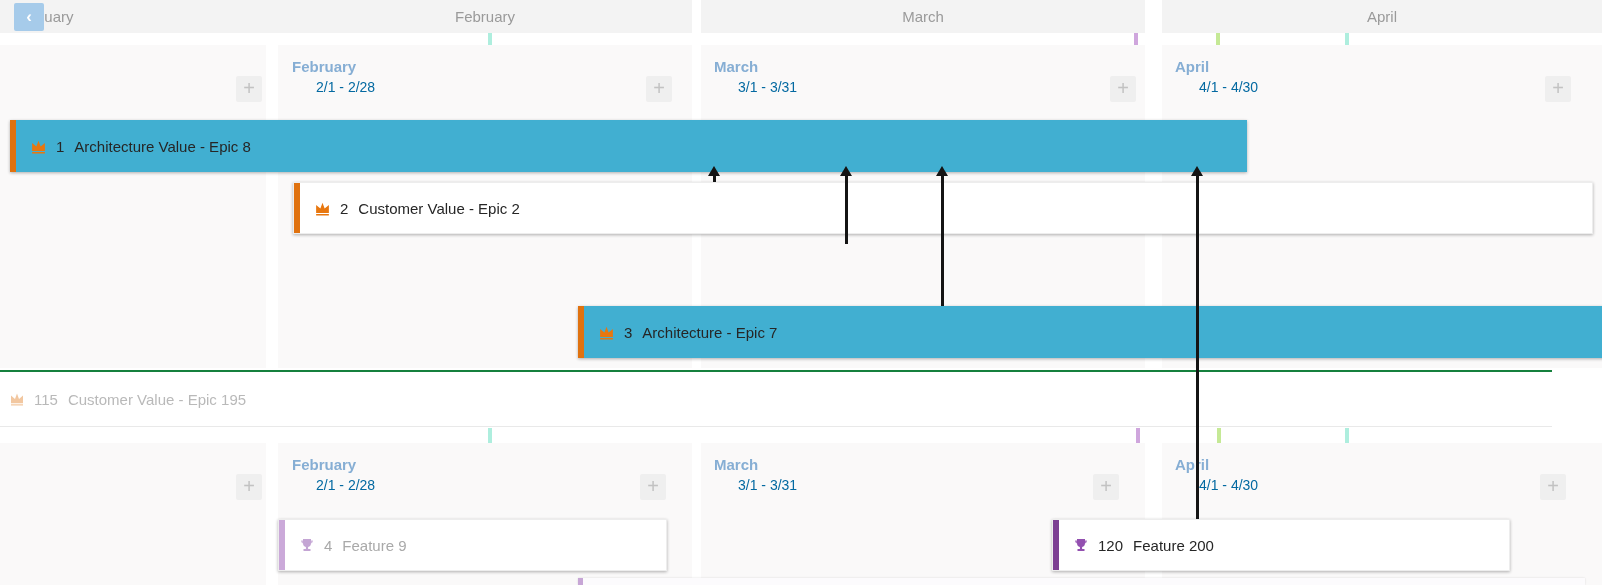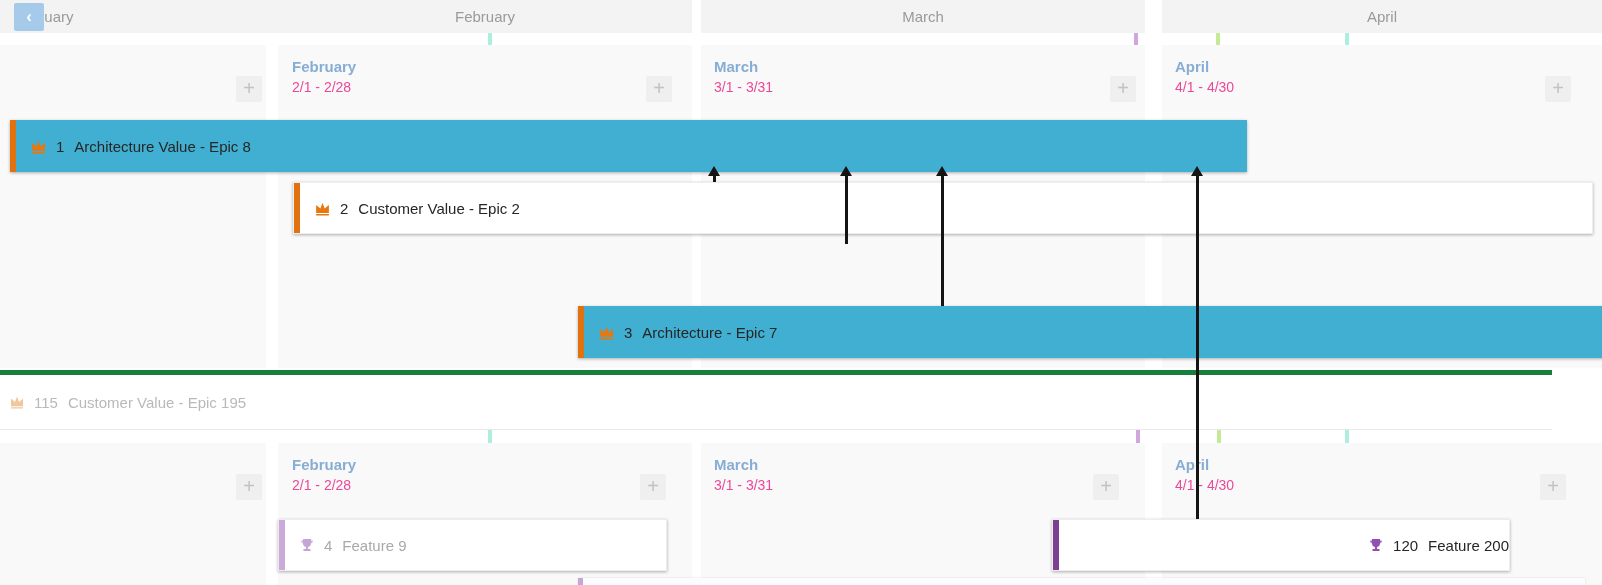--- a/index.html
+++ b/index.html
@@ -18,21 +18,21 @@
   
   .tick{position:absolute;width:4px;z-index:1;}
   .tick.mint{background:#aeeede;}
   .tick.purple{background:#cfa6dd;}
   .tick.green{background:#c5e996;}
 
   
   .col{position:absolute;background:#faf9f9;}
 
   .colhead-title{position:absolute;color:#86aed4;font-size:15px;font-weight:600;z-index:2;}
-  .colhead-range{position:absolute;color:#ec4899;font-size:14px;z-index:2;}
+  .colhead-range{position:absolute;color:#0369a1;font-size:14px;z-index:2;margin-left:24px;}
   .addbtn{position:absolute;width:26px;height:26px;background:#efefef;border-radius:2px;
     color:#c2c2c2;font-size:20px;line-height:24px;text-align:center;z-index:2;cursor:pointer;}
 
   
   .bar{position:absolute;height:52px;box-sizing:border-box;display:flex;align-items:center;
     box-shadow:0 1px 3px rgba(0,0,0,0.3);z-index:3;cursor:pointer;}
   .bar .edge{position:absolute;left:0;top:0;bottom:0;width:6px;}
   .bar.teal{background:#41afd1;}
   .bar.white{background:#ffffff;border:1px solid #ededed;}
   .bar .icon{margin-left:20px;margin-right:9px;display:inline-flex;}
@@ -42,21 +42,21 @@
   .edge.fpurple{background:#7c3f92;}
   .edge.gpurple{background:#cba9d9;}
   .crown{color:#e8770f;}
   .crown.ghosted{color:#f2c7a0;}
   .trophy{color:#9350b0;}
   .trophy.ghosted{color:#c4a5d4;}
   .bar.ghost .wid,.bar.ghost .wtitle{color:#a9a9a9;}
 
   
   .ghostrow{position:absolute;left:0;width:1552px;top:370px;height:54px;background:#ffffff;
-    border-top:5px solid #15803d;border-bottom:1px solid #e9e9e9;display:flex;align-items:center;z-index:2;}
+    border-top:2px solid #15803d;border-bottom:1px solid #e9e9e9;display:flex;align-items:center;z-index:2;}
   .ghostrow .icon{margin-left:9px;margin-right:9px;display:inline-flex;}
   .ghostrow .wid,.ghostrow .wtitle{font-size:15px;color:#b9b9b9;margin-right:10px;white-space:nowrap;}
 
   
   .arrow{position:absolute;width:14px;z-index:6;}
   .arrow .head{position:absolute;left:1px;top:0;width:0;height:0;
     border-left:6px solid transparent;border-right:6px solid transparent;
     border-bottom:10px solid #141414;}
   .arrow .line{position:absolute;left:5.5px;top:8px;bottom:0;width:3px;background:#141414;}
 
@@ -170,21 +170,21 @@
     <span class="edge gpurple"></span>
     <span class="icon trophy ghosted">
       <svg width="16" height="16" viewBox="0 0 16 16" fill="currentColor">
           <path d="M4 2h8v4.2a4 4 0 0 1-2.9 3.85V12h2.4v2H4.5v-2h2.4V10.05A4 4 0 0 1 4 6.2ZM2.2 3.4h1.6v3A3 3 0 0 1 2.2 3.4Zm11.6 0h-1.6v3a3 3 0 0 0 1.6-3Z"></path>
         </svg>
     </span>
     <span class="wid">4</span>
     <span class="wtitle">Feature 9</span>
   </div>
 
-  <div class="bar white" style="left:1052px;top:519px;width:458px;justify-content:flex-end;">
+  <div class="bar white" style="left:1052px;top:519px;width:458px;">
     <span class="edge fpurple"></span>
     <span class="icon trophy">
       <svg width="16" height="16" viewBox="0 0 16 16" fill="currentColor">
           <path d="M4 2h8v4.2a4 4 0 0 1-2.9 3.85V12h2.4v2H4.5v-2h2.4V10.05A4 4 0 0 1 4 6.2Zm-1.8 1.4h1.6v3a3 3 0 0 1-1.6-3Zm11.6 0h-1.6v3a3 3 0 0 0 1.6-3Z"></path>
         </svg>
     </span>
     <span class="wid">120</span>
     <span class="wtitle">Feature 200</span>
   </div>
 

